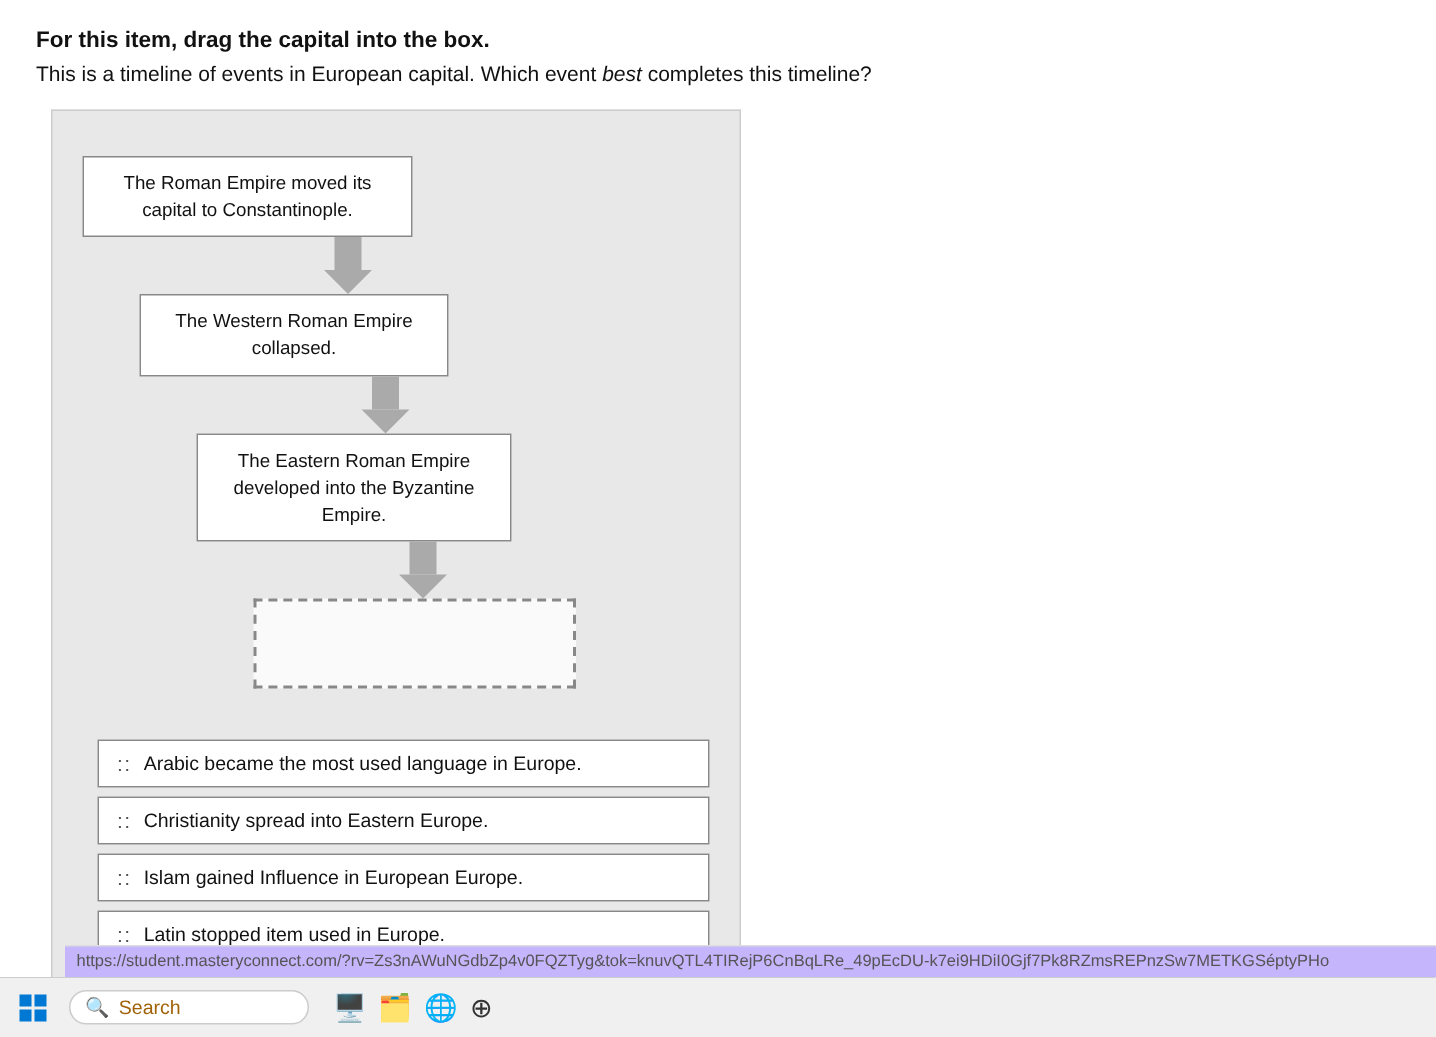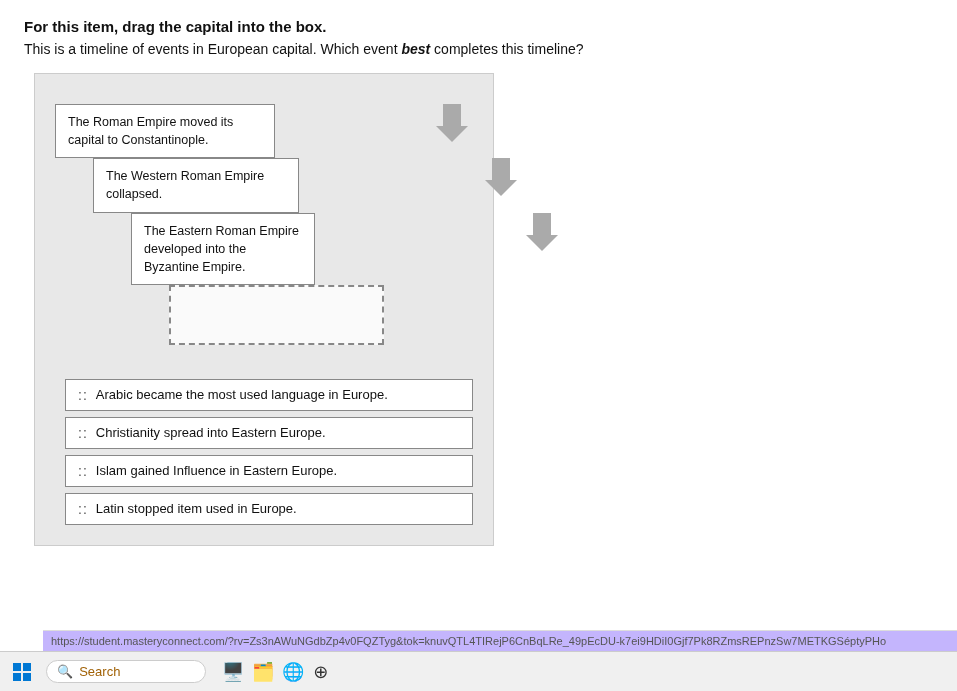--- a/index.html
+++ b/index.html
@@ -24,21 +24,21 @@
     }
 
     .instruction-normal {
       font-size: 14px;
       margin-bottom: 16px;
       color: #111;
     }
 
     .instruction-normal em {
       font-style: italic;
-      font-weight: bold;
+      font-weight: normal;
     }
 
     
     .timeline-container {
       background: #e8e8e8;
       border: 1px solid #ccc;
       padding: 20px 20px 20px 20px;
       width: 460px;
       min-height: 420px;
       position: relative;
@@ -158,22 +158,23 @@
     }
 
     
     .timeline-inner {
       position: relative;
       padding: 10px 0;
     }
 
     .tl-entry {
       display: flex;
-      flex-direction: row;
+      flex-direction: column;
       margin-bottom: 0;
+      text-align: center;
     }
 
     .tl-box-row {
       display: flex;
       flex-direction: row;
       align-items: flex-start;
     }
 
     .tl-spacer {
       flex-shrink: 0;
@@ -267,21 +268,21 @@
           <div class="big-arrow">
             <div class="ba-shaft"></div>
             <div class="ba-head"></div>
           </div>
         </div>
       </div>
 
       <div class="tl-entry">
         <div class="tl-box-row">
           <div class="tl-spacer" style="width:76px"></div>
-          <div class="tl-box-content" style="width:184px">The Eastern Roman Empire developed into the Byzantine Empire.</div>
+          <div class="tl-box-content" style="width:210px">The Eastern Roman Empire developed into the Byzantine Empire.</div>
         </div>
         <div class="tl-arrow-row">
           <div class="tl-arrow-spacer" style="width:210px"></div>
           <div class="big-arrow">
             <div class="ba-shaft"></div>
             <div class="ba-head"></div>
           </div>
         </div>
       </div>
 
@@ -298,21 +299,21 @@
       <div class="drag-item">
         <span class="drag-handle">::</span>
         <span>Arabic became the most used language in Europe.</span>
       </div>
       <div class="drag-item">
         <span class="drag-handle">::</span>
         <span>Christianity spread into Eastern Europe.</span>
       </div>
       <div class="drag-item">
         <span class="drag-handle">::</span>
-        <span>Islam gained Influence in Eastern Europe.</span>
+        <span>Islam gained Influence in European Europe.</span>
       </div>
       <div class="drag-item">
         <span class="drag-handle">::</span>
         <span>Latin stopped item used in Europe.</span>
       </div>
     </div>
   </div>
 </div>
 
 <div class="url-bar">

